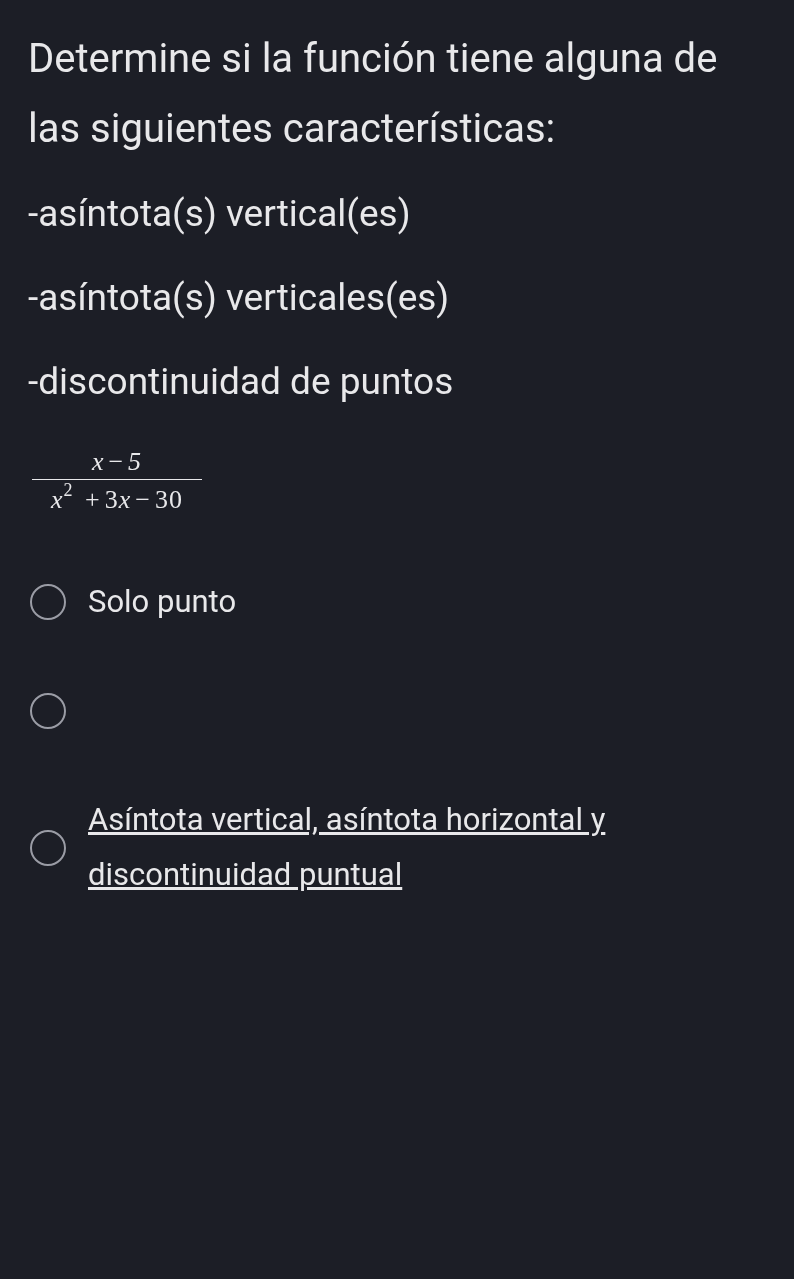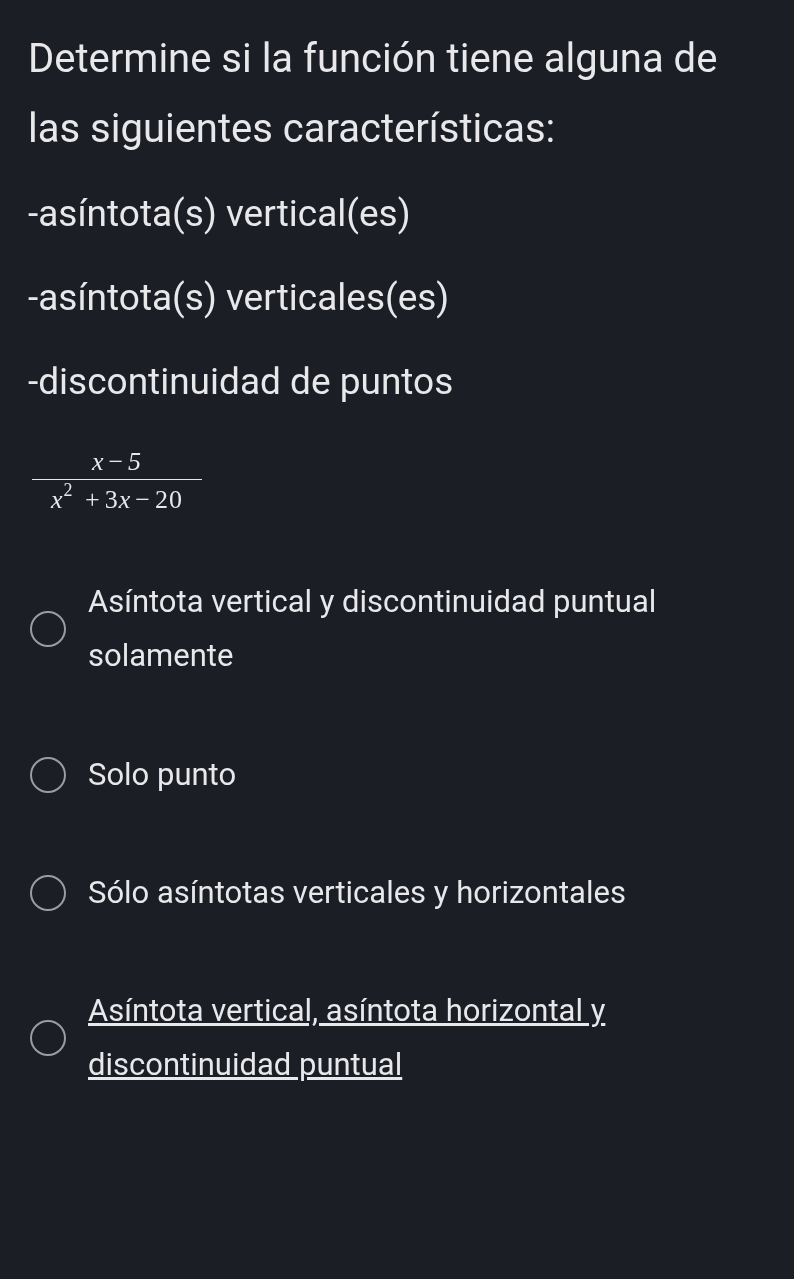--- a/index.html
+++ b/index.html
@@ -114,40 +114,35 @@
 <div class="feature-item">-asíntota(s) verticales(es)</div>
 <div class="feature-item">-discontinuidad de puntos</div>
 
 <div class="formula">
   <div class="fraction">
     <div class="numerator">
       <span class="var">x</span><span class="op">−</span><span>5</span>
     </div>
     <div class="frac-line"></div>
     <div class="denominator">
-      <span class="var">x</span><span class="sup">2</span> <span class="op">+</span><span>3</span><span class="var">x</span><span class="op">−</span><span>20</span>
+      <span class="var">x</span><span class="sup">2</span> <span class="op">+</span><span>3</span><span class="var">x</span><span class="op">−</span><span>30</span>
     </div>
   </div>
 </div>
 
 <div class="options-container">
 
-  <div class="option">
-    <div class="radio-circle"></div>
-    <div class="option-text">Asíntota vertical y discontinuidad puntual solamente</div>
-  </div>
 
   <div class="option">
     <div class="radio-circle"></div>
     <div class="option-text">Solo punto</div>
   </div>
 
   <div class="option">
     <div class="radio-circle"></div>
-    <div class="option-text">Sólo asíntotas verticales y horizontales</div>
   </div>
 
   <div class="option">
     <div class="radio-circle"></div>
     <div class="option-text">Asíntota vertical, asíntota horizontal y discontinuidad puntual</div>
   </div>
 
 </div>
 
 

